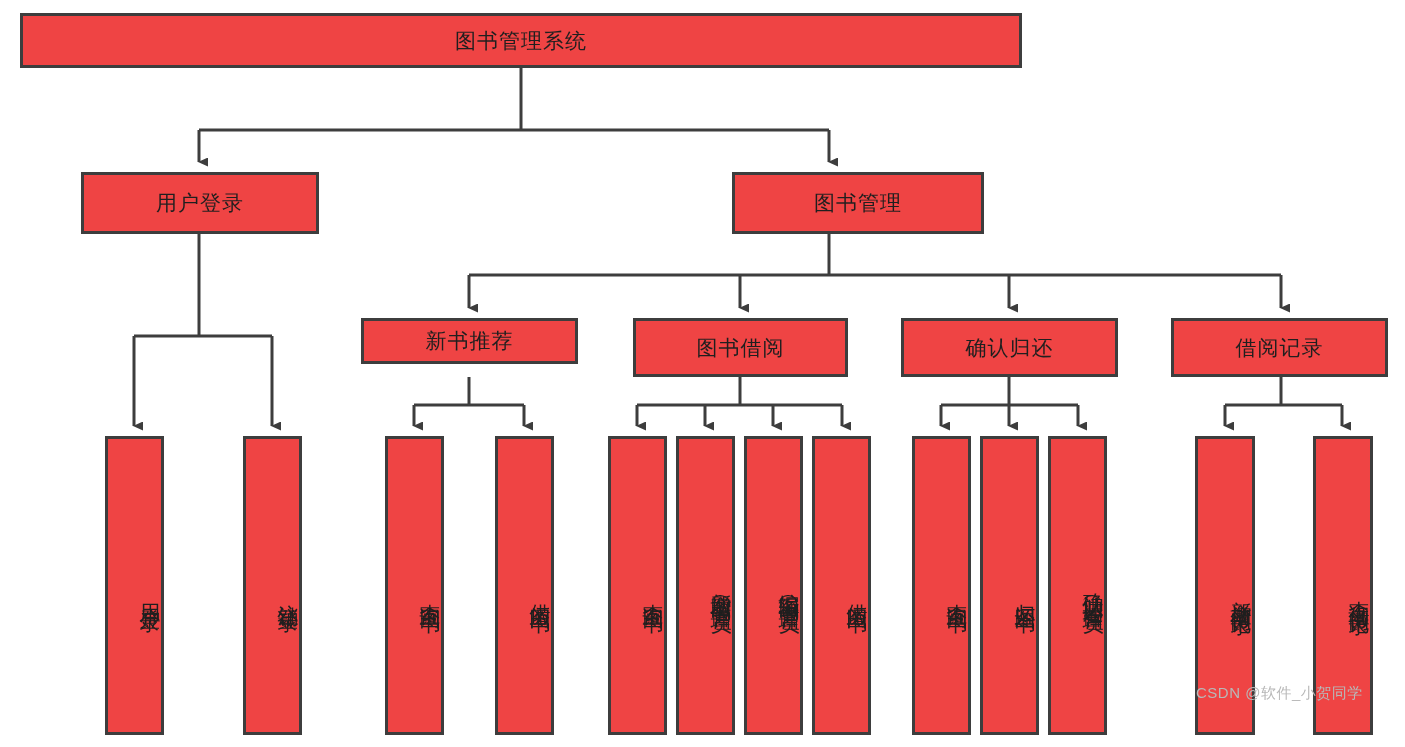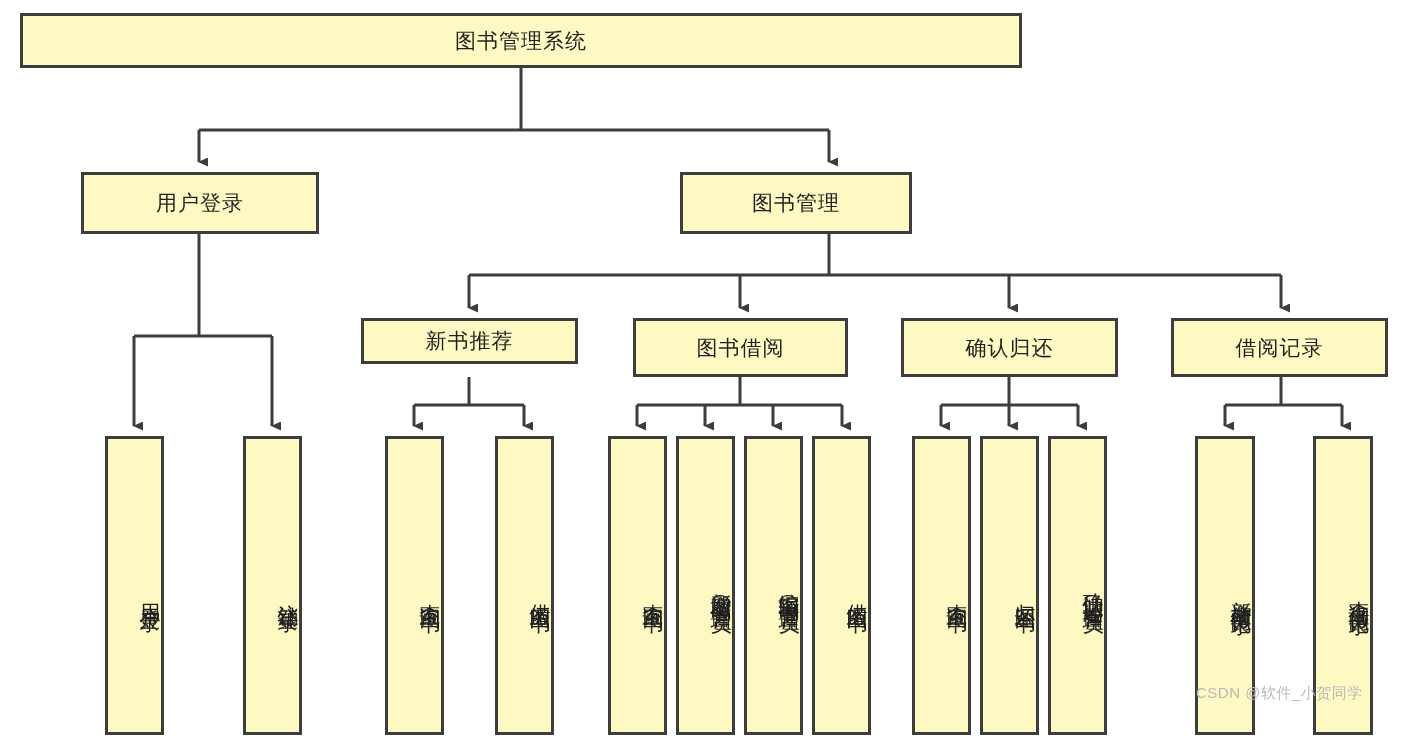--- a/index.html
+++ b/index.html
@@ -18,21 +18,21 @@
     position: absolute;
     left: 0;
     top: 0;
     width: 1405px;
     height: 747px;
   }
   .node-box {
     position: absolute;
     box-sizing: border-box;
     border: 3px solid #3d3d3d;
-    background: #fef9c3;
+    background: #ef4444;
     display: flex;
     align-items: center;
     justify-content: center;
     color: #1f1f1f;
   }
   .node-h {
     font-size: 21px;
     letter-spacing: 1px;
     white-space: nowrap;
   }
@@ -113,21 +113,21 @@
   </g>
 </svg>
 
 <div class="node-box node-h" style="left:20px; top:13px; width:1002px; height:55px;">
   <span>图书管理系统</span>
 </div>
 
 <div class="node-box node-h" style="left:81px; top:172px; width:238px; height:62px;">
   <span>用户登录</span>
 </div>
-<div class="node-box node-h" style="left:680px; top:172px; width:232px; height:62px;">
+<div class="node-box node-h" style="left:732px; top:172px; width:252px; height:62px;">
   <span>图书管理</span>
 </div>
 
 <div class="node-box node-h" style="left:361px; top:318px; width:217px; height:46px;">
   <span>新书推荐</span>
 </div>
 <div class="node-box node-h" style="left:633px; top:318px; width:215px; height:59px;align-items:center;">
   <span>图书借阅</span>
 </div>
 <div class="node-box node-h" style="left:901px; top:318px; width:217px; height:59px;">

